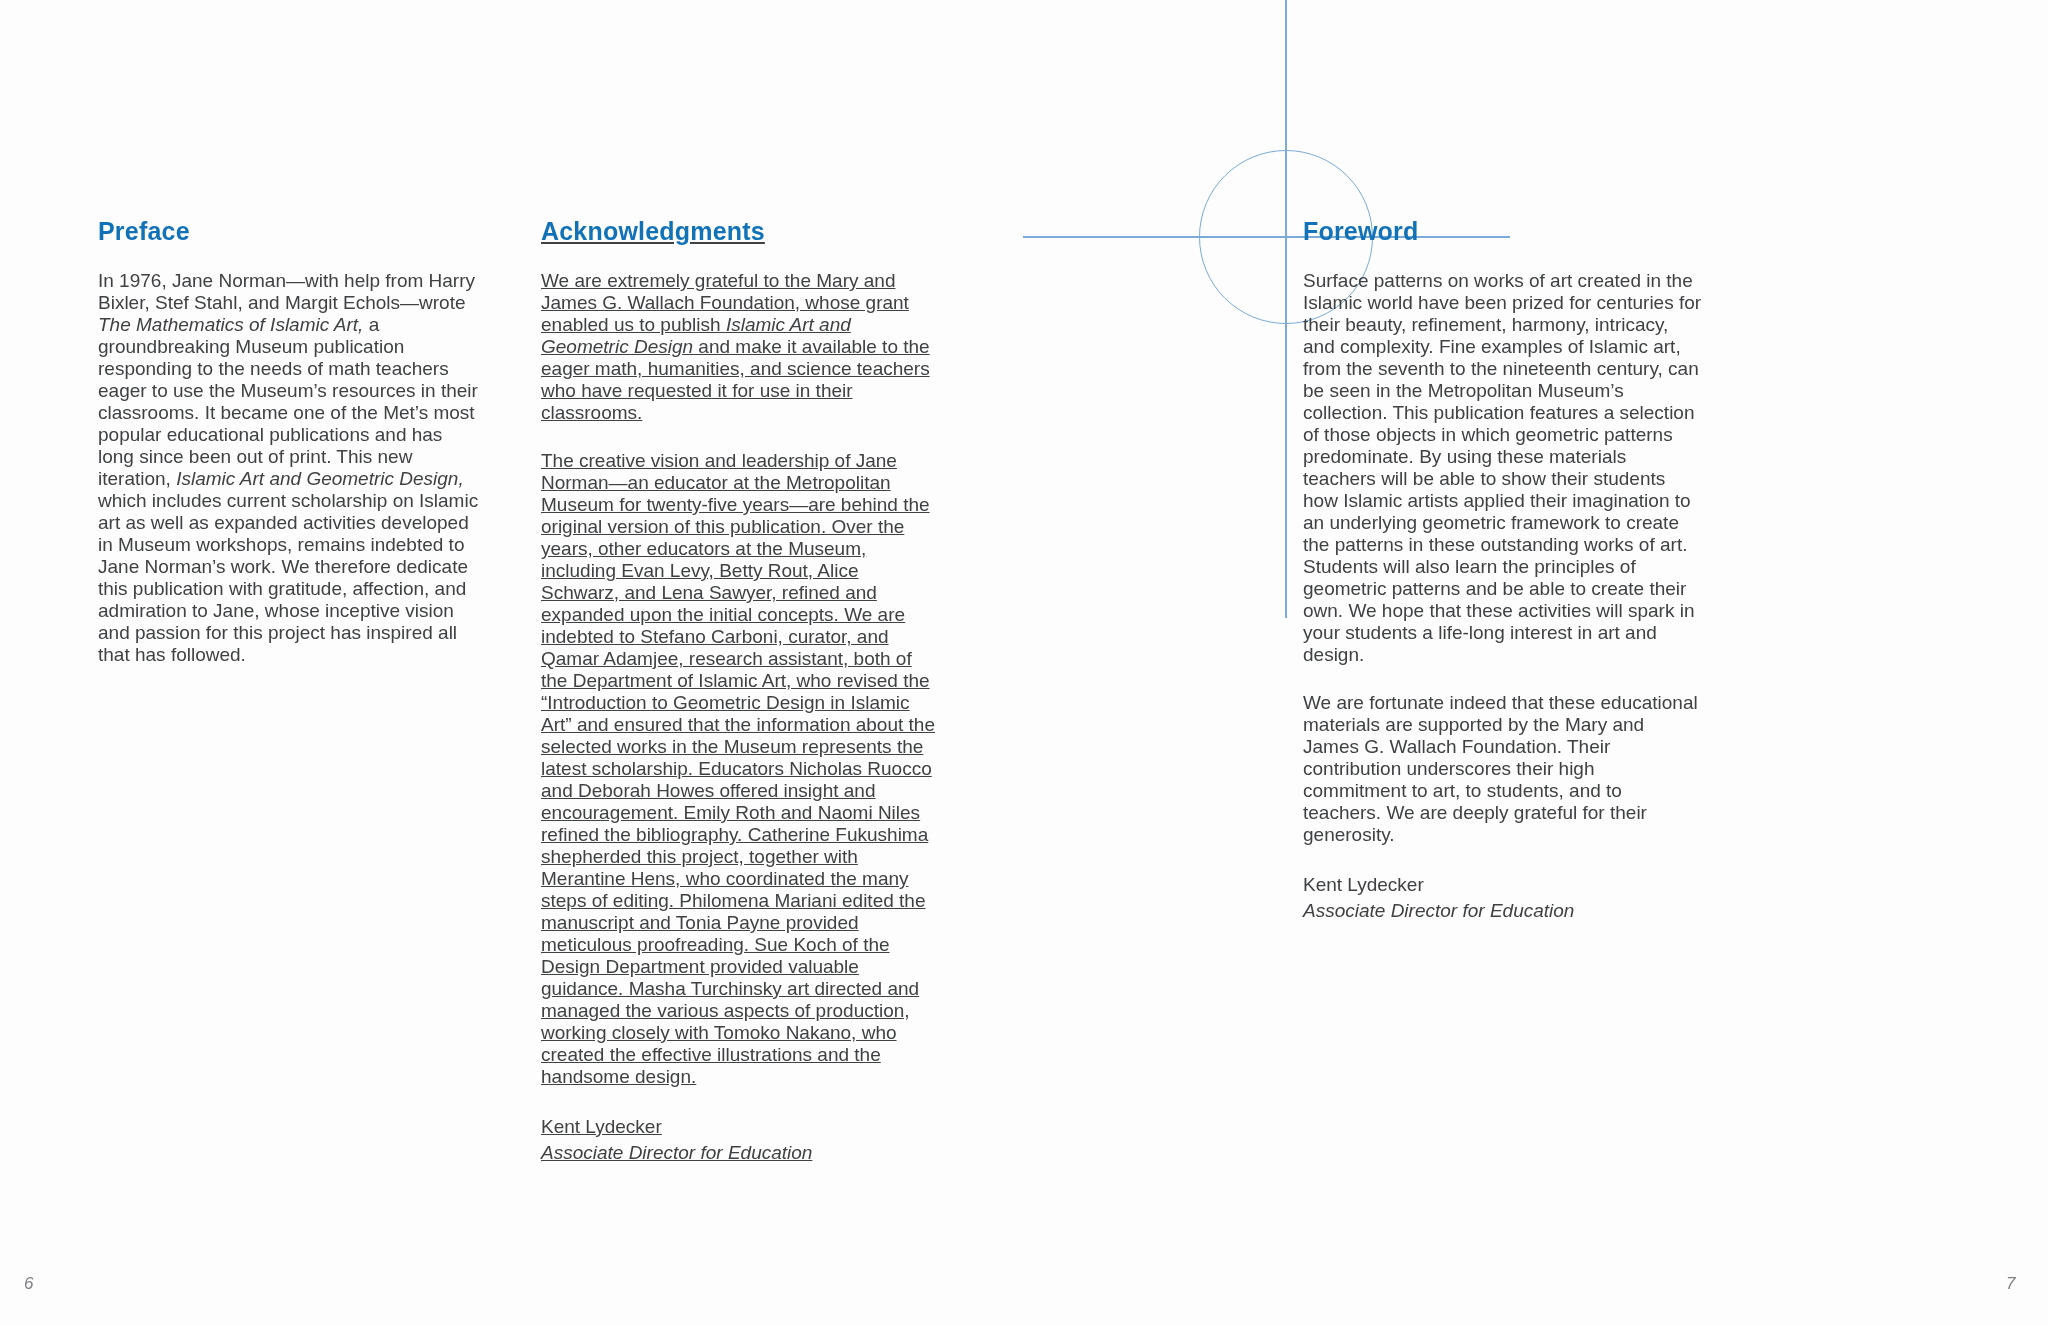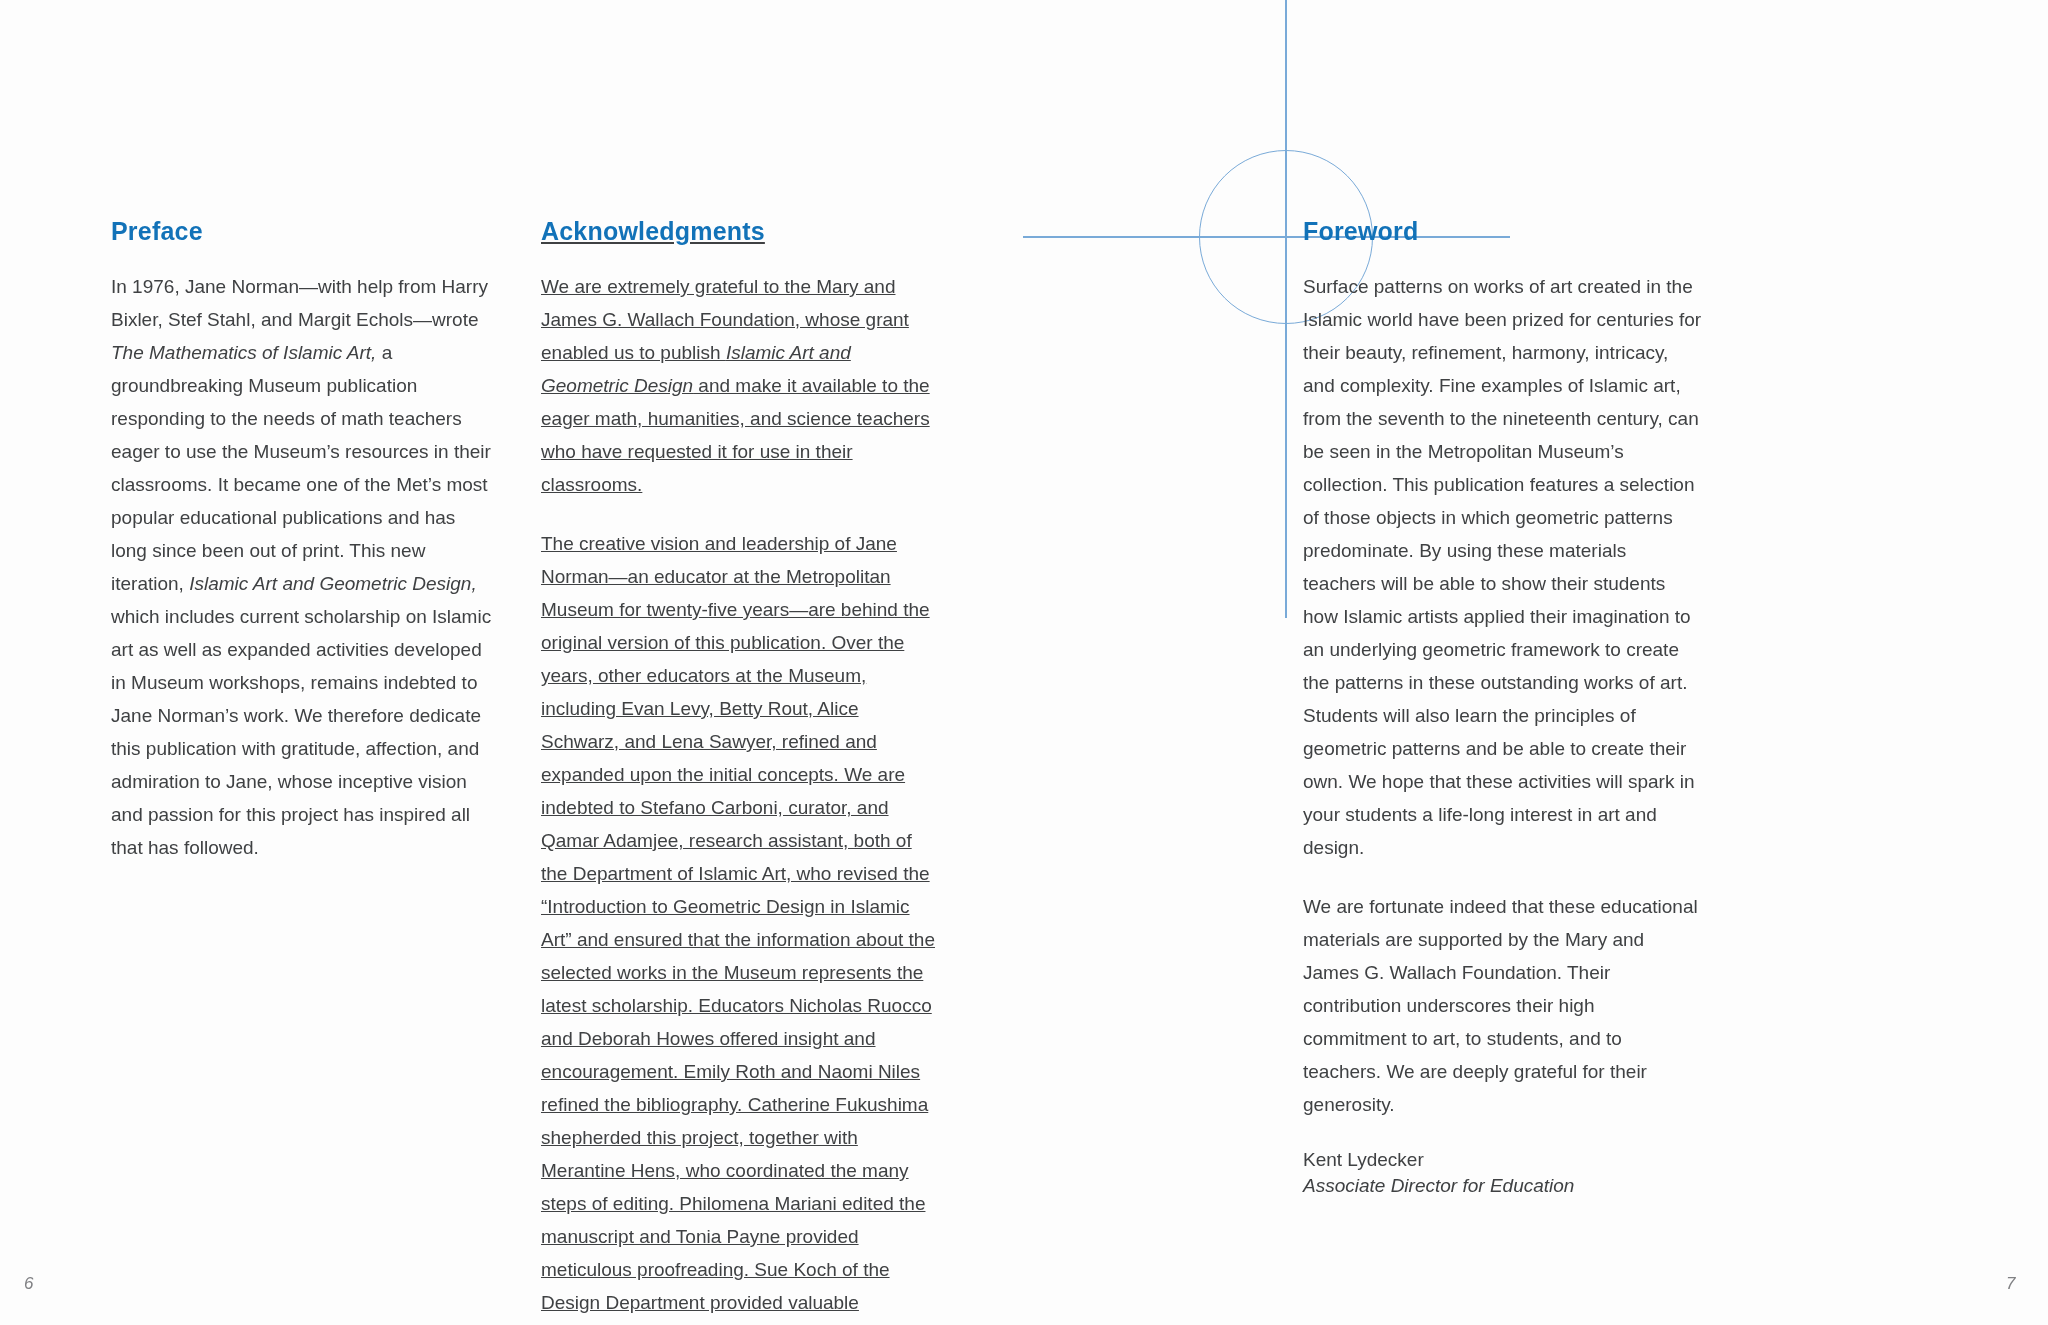--- a/index.html
+++ b/index.html
@@ -36,31 +36,31 @@
     left:1199px;top:150px;width:174px;height:174px;
     border:1.5px solid var(--rule-blue);
     border-radius:50%;
     background:transparent;
   }
   
   .col{
     position:absolute;top:218px;z-index:2;
     color:var(--body-text);
   }
-  .col-preface{left:111px;width:384px;}
+  .col-preface{left:98px;width:384px;}
   .col-ack{left:541px;width:396px;text-decoration:underline;}
   .col-foreword{left:1303px;width:400px;}
   .col h2{
     font-size:25px;line-height:26px;font-weight:bold;
     color:var(--heading-blue);
     letter-spacing:.2px;
     margin-bottom:26px;
   }
   .col p{
-    font-size:19px;line-height:33px;
+    font-size:19px;line-height:22px;
     margin-bottom:26px;
   }
   .col p:last-child{margin-bottom:0;}
   .col em{font-style:italic;}
   .sig{
     font-size:19px;line-height:26px;
     margin-top:26px;
   }
   .sig .sig-title{font-style:italic;}
   

